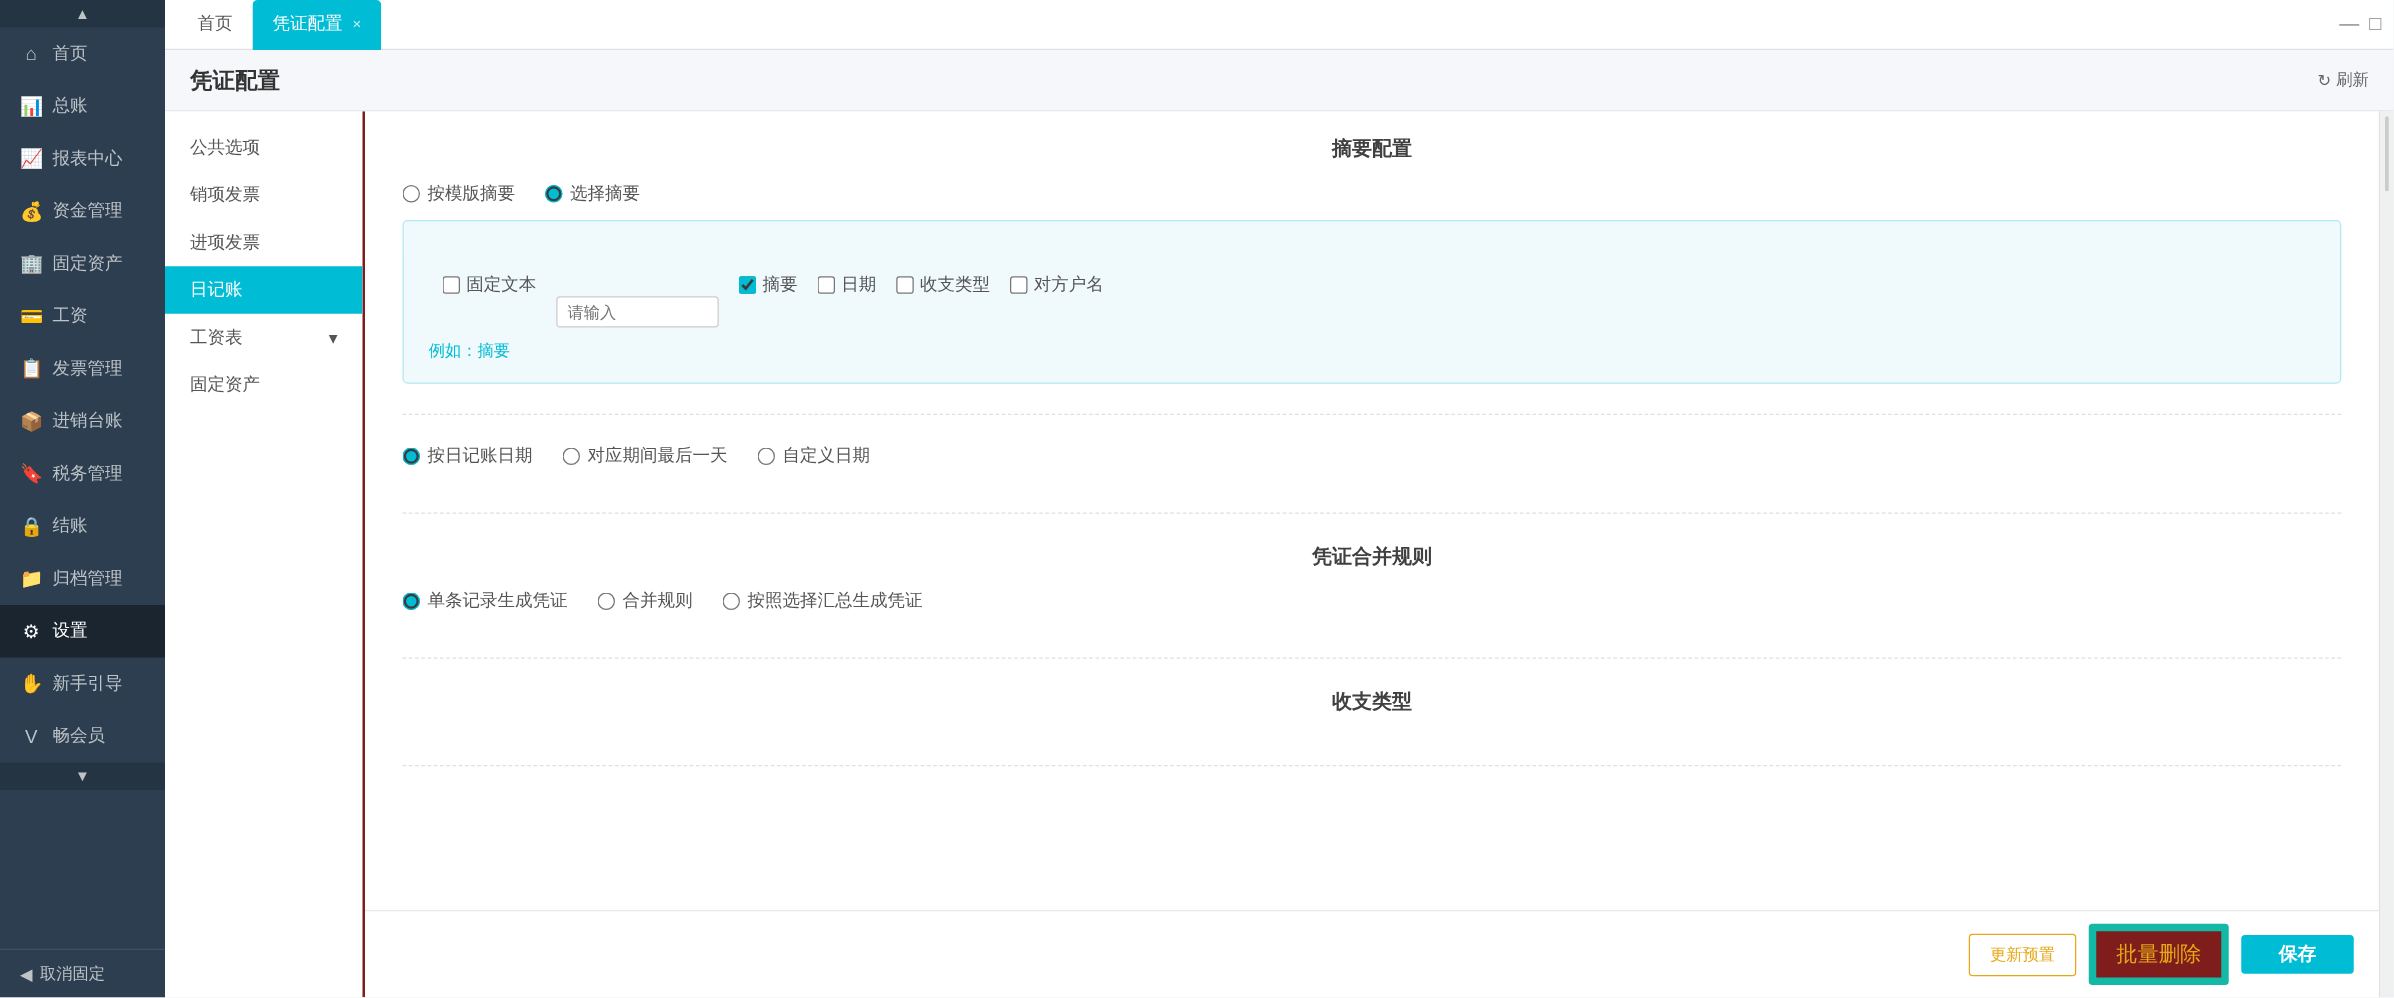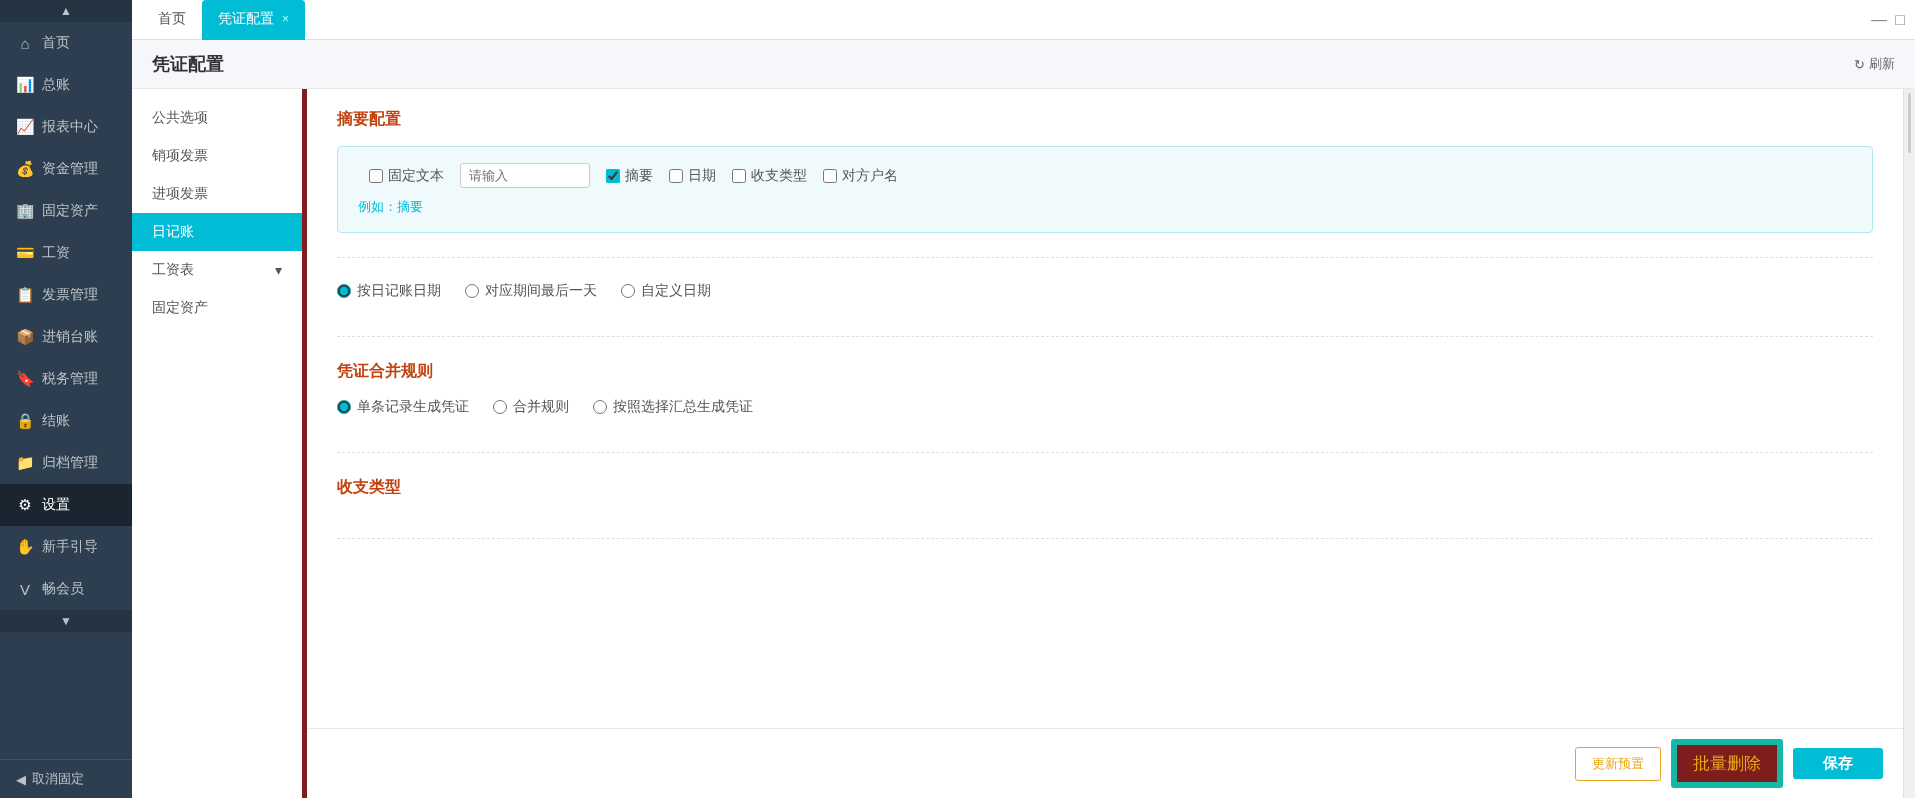--- a/index.html
+++ b/index.html
@@ -122,23 +122,23 @@
 
     
     .content-area {
       flex: 1;
       display: flex;
       overflow: hidden;
     }
 
     
     .left-nav {
-      width: 175px;
+      width: 160px;
       background: #fff;
-      border-right: 5px solid #7f1d1d;
+      border-right: 2px solid #7f1d1d;
       padding: 10px 0;
       flex-shrink: 0;
       overflow-y: auto;
     }
     .left-nav-item {
       padding: 10px 20px;
       cursor: pointer;
       color: #555;
       font-size: 14px;
       display: flex;
@@ -161,22 +161,23 @@
 
     
     .section {
       border-bottom: 1px dashed #e0e0e0;
       padding-bottom: 24px;
       margin-bottom: 24px;
     }
     .section-title {
       font-size: 16px;
       font-weight: bold;
-      color: #c2410c;
+      color: #404040;
       margin-bottom: 16px;
+      text-align: center;
     }
     .radio-group {
       display: flex;
       align-items: center;
       gap: 24px;
       margin-bottom: 12px;
     }
     .radio-item {
       display: flex;
       align-items: center;
@@ -219,20 +220,21 @@
       height: 14px;
     }
     .text-input {
       border: 1px solid #ccc;
       border-radius: 3px;
       padding: 4px 8px;
       font-size: 13px;
       color: #999;
       width: 130px;
       outline: none;
+      margin-top: 44px;
     }
     .example-text {
       color: #00bcd4;
       font-size: 13px;
       margin-top: 10px;
     }
 
     
     .bottom-bar {
       position: absolute;
@@ -411,20 +413,30 @@
       </div>
       <div class="left-nav-item">
         <span>固定资产</span>
       </div>
     </div>
 
     <div class="right-panel">
 
       <div class="section">
         <div class="section-title">摘要配置</div>
+        <div class="radio-group">
+          <label class="radio-item">
+            <input type="radio" name="summary_type" style="">
+            <span>按模版摘要</span>
+          </label>
+          <label class="radio-item">
+            <input type="radio" name="summary_type" checked="" style="">
+            <span>选择摘要</span>
+          </label>
+        </div>
 
         <div class="summary-box">
           <div class="summary-box-row">
             <label class="checkbox-item">
               <input type="checkbox" style="">
               <span>固定文本</span>
             </label>
             <input type="text" class="text-input" placeholder="请输入" style="">
             <label class="checkbox-item">
               <input type="checkbox" checked="" style="">

